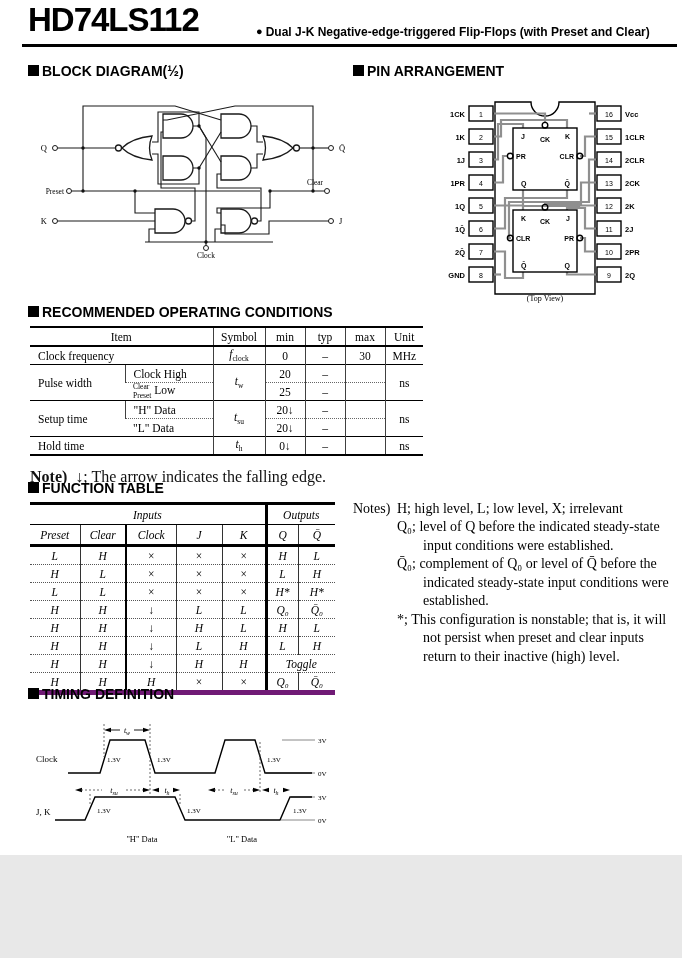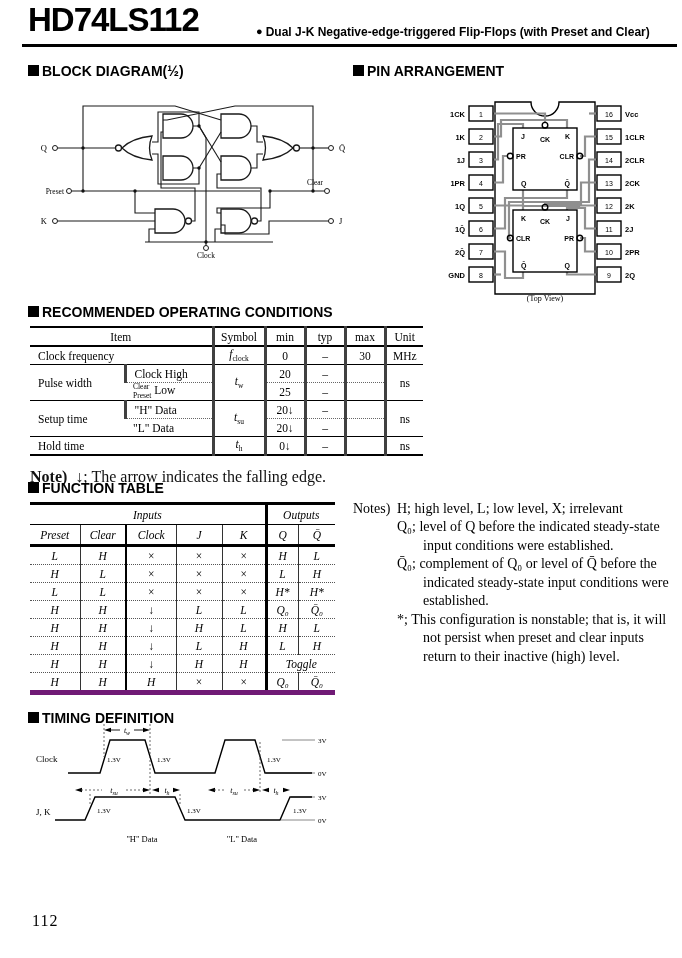--- a/index.html
+++ b/index.html
@@ -1,34 +1,34 @@
 <!DOCTYPE html>
 <html><head>
 <meta charset="utf-8">
 <style>
   html,body{margin:0;padding:0;background:#e8e8e8;}
-  #page{position:relative;width:682px;height:958px;background:#ffffff;color:#111;
+  #page{position:relative;width:682px;height:855px;background:#ffffff;color:#111;
         font-family:"Liberation Serif",serif;overflow:hidden;}
   .abs{position:absolute;}
   
   .title{font-family:"Liberation Sans",sans-serif;font-weight:700;font-size:33px;
          letter-spacing:-1px;line-height:1;color:#000;}
   .subtitle-row{font-family:"Liberation Sans",sans-serif;font-weight:700;font-size:12px;color:#000;margin-top:8px;}
   .bullet{font-size:11px;margin-right:3px;position:relative;top:-1px;}
   .title-rule{border-top:3px solid #000;height:0;}
   
   .sec{font-family:"Liberation Sans",sans-serif;font-weight:700;font-size:14px;color:#000;
        white-space:nowrap;}
   .sq{display:inline-block;width:11px;height:11px;background:#000;margin-right:3px;}
   
   table{border-collapse:collapse;table-layout:fixed;color:#000;}
   td{padding:0 4px;text-align:center;vertical-align:middle;overflow:hidden;}
   
   #oc-table{width:370px;font-size:11.5px;}
-  #oc-table td{height:17px;border-left:3px solid #404040;}
+  #oc-table td{height:17px;border-left:1px solid #404040;}
   #oc-table td:first-child{border-left:none;}
   #oc-table tr.hdr td{border-bottom:2px solid #000;font-size:11.5px;}
   #oc-table{border-top:2px solid #000;border-bottom:2px solid #000;}
   #oc-table tr.major td{border-top:1.5px solid #000;}
   #oc-table tr.minor td{border-top:1px dotted #666;}
   #oc-table .left{text-align:left;padding-left:8px;}
   .sym i{font-family:"Liberation Serif",serif;}
   .sym sub{font-size:7.5px;}
   .stack{display:inline-block;vertical-align:middle;font-size:7.5px;line-height:1.1;text-align:left;}
   .stack span{display:block;}
@@ -450,21 +450,21 @@
   <div class="abs notes-wrap" style="left:353px;top:500px;width:326px;">
     <div class="notes-label">Notes)</div>
     <div>
       <div class="note-line">H; high level, L; low level, X; irrelevant</div>
       <div class="note-line">Q₀; level of Q before the indicated steady-state input conditions were established.</div>
       <div class="note-line">Q̄₀; complement of Q₀ or level of Q̄ before the indicated steady-state input conditions were established.</div>
       <div class="note-line">*; This configuration is nonstable; that is, it will not persist when preset and clear inputs return to their inactive (high) level.</div>
     </div>
   </div>
 
-  <div class="abs sec" style="left:28px;top:686px;margin-top:24px;">
+  <div class="abs sec" style="left:28px;top:686px;">
     <span class="sq"></span><span>TIMING DEFINITION</span>
   </div>
 
   <svg class="abs" style="left:30px;top:712px;" width="320" height="140" viewBox="0 0 320 140">
     <text x="6" y="50" font-size="9">Clock</text>
     <text x="6" y="103" font-size="9">J, K</text>
 
     <g>
       <line class="ref" x1="252" y1="28" x2="285" y2="28"></line>
       <line class="ref" x1="236" y1="61" x2="285" y2="61"></line>

